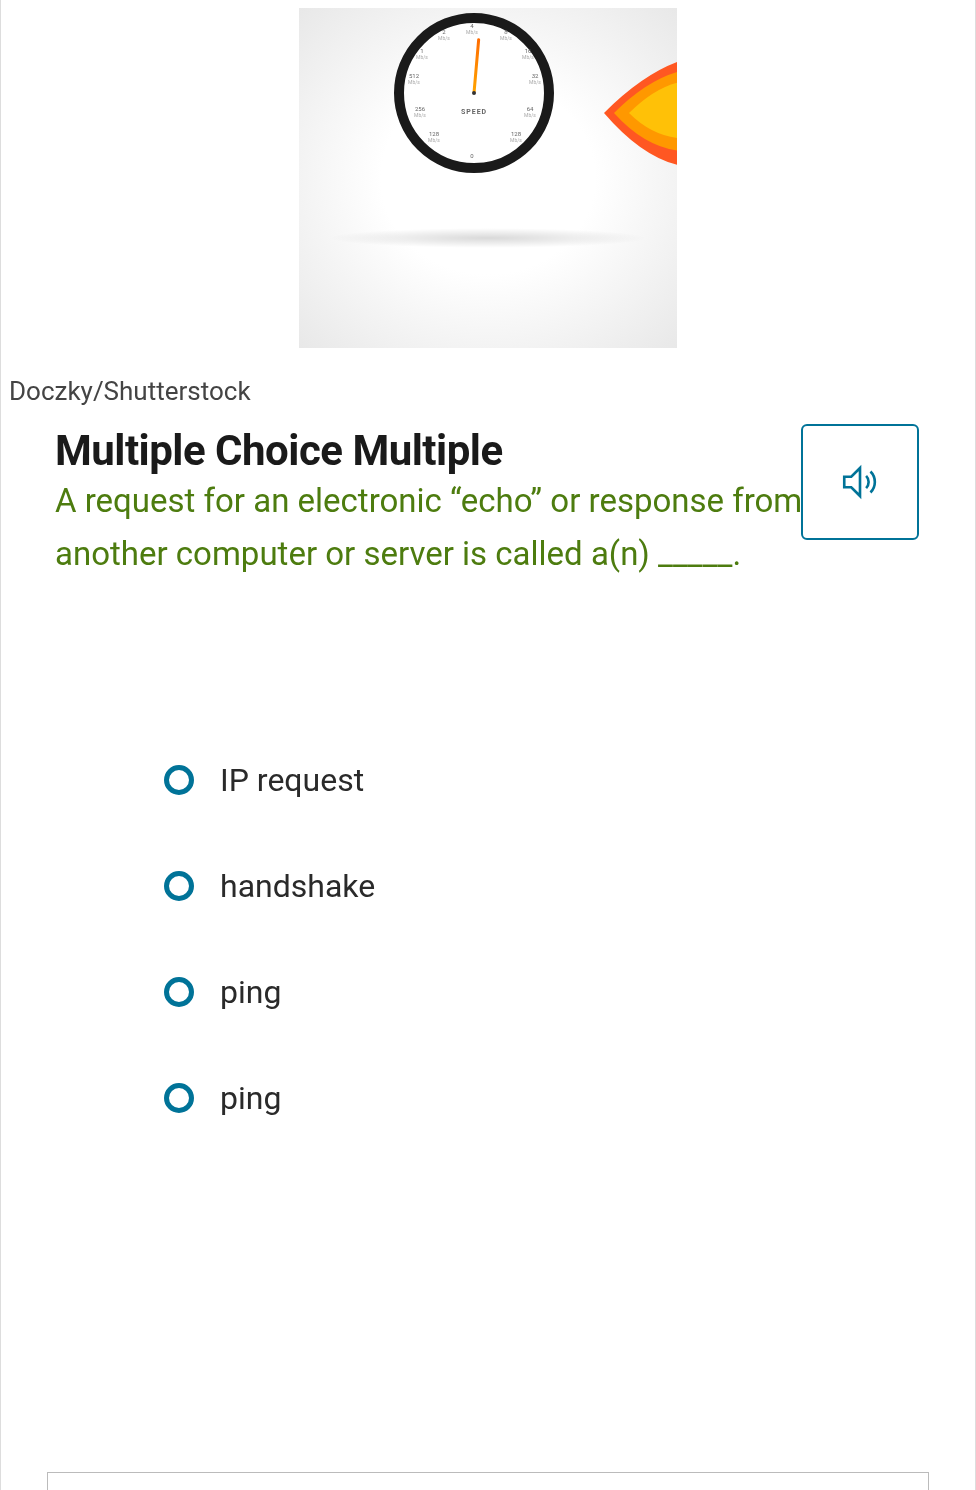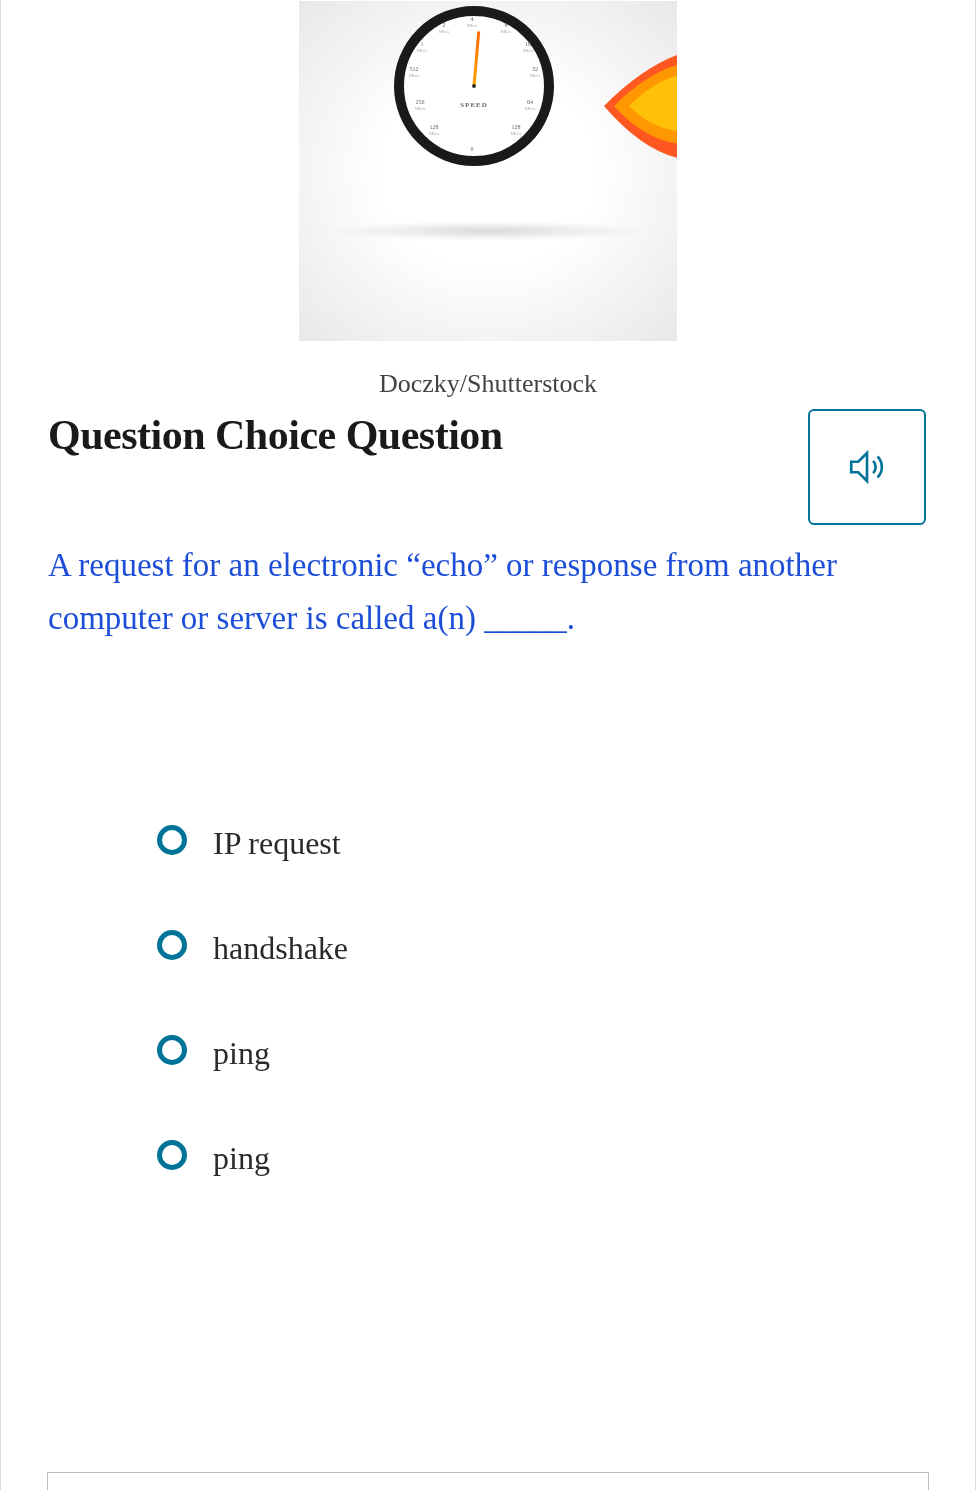--- a/index.html
+++ b/index.html
@@ -10,22 +10,21 @@
     body {
       font-family: -apple-system, BlinkMacSystemFont, "Segoe UI", Roboto, "Helvetica Neue", Arial, sans-serif;
       background: #fff;
       width: 976px;
       height: 1490px;
       position: relative;
       border-left: 1px solid #ddd;
       border-right: 1px solid #ddd;
     }
     .container {
-      padding: 1px;
-      font-family: Liberation Serif, serif;
+      padding: 8px;
     }
     .image-area {
       width: 378px;
       height: 340px;
       margin: 0 auto;
       background: radial-gradient(ellipse at center, #ffffff 0%, #ffffff 40%, #e8e8e8 100%);
       position: relative;
       overflow: hidden;
     }
     .flame {
@@ -96,25 +95,25 @@
     .shadow {
       position: absolute;
       left: 50%;
       transform: translateX(-50%);
       bottom: 100px;
       width: 320px;
       height: 20px;
       background: radial-gradient(ellipse at center, rgba(0,0,0,0.15) 0%, rgba(0,0,0,0) 70%);
     }
     .attribution {
-      text-align: center;
+      text-align: left;
       font-size: 26px;
       color: #444;
       margin-top: 28px;
-      margin-bottom: 12px;
+      margin-bottom: 20px;
     }
     .header-row {
       display: flex;
       align-items: flex-start;
       padding: 0 46px;
       position: relative;
     }
     .title {
       font-size: 42px;
       font-weight: 700;
@@ -131,31 +130,30 @@
       right: 48px;
       top: -2px;
       display: flex;
       align-items: center;
       justify-content: center;
       cursor: pointer;
     }
     .question-text {
       font-size: 33px;
       line-height: 1.6;
-      color: #1d4ed8;
+      color: #4d7c0f;
       padding: 0 46px;
-      margin-top: 80px;
     }
     .options {
       margin-top: 180px;
       padding-left: 155px;
     }
     .option {
       display: flex;
-      align-items: flex-start;
+      align-items: center;
       margin-bottom: 68px;
       cursor: pointer;
     }
     .radio {
       width: 30px;
       height: 30px;
       border: 5px solid #007398;
       border-radius: 50%;
       margin-right: 26px;
       flex-shrink: 0;
@@ -202,21 +200,21 @@
         <div class="gauge-center"></div>
         <div class="gauge-label">SPEED</div>
       </div>
     </div>
     <div class="shadow"></div>
   </div>
 
   <div class="attribution">Doczky/Shutterstock</div>
 
   <div class="header-row">
-    <h1 class="title">Question Choice Question</h1>
+    <h1 class="title">Multiple Choice Multiple</h1>
     <button class="audio-button">
       <svg width="42" height="42" viewBox="0 0 24 24" fill="none" stroke="#007398" stroke-width="1.5">
         <path d="M3 9v6h4l5 5V4L7 9H3z" fill="none"></path>
         <path d="M15.5 8.5a5 5 0 0 1 0 7"></path>
         <path d="M18 6a8.5 8.5 0 0 1 0 12"></path>
       </svg>
     </button>
   </div>
 
   <div class="question-text">A request for an electronic “echo” or response from another computer or server is called a(n) _____.</div>

